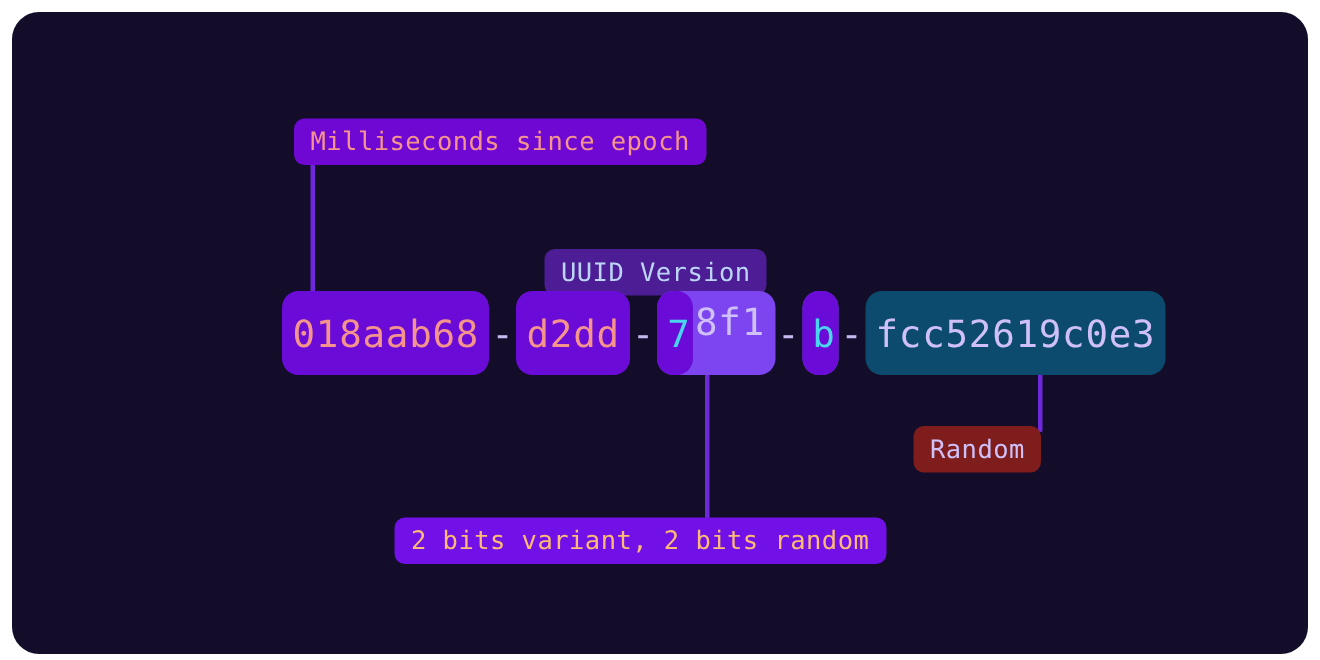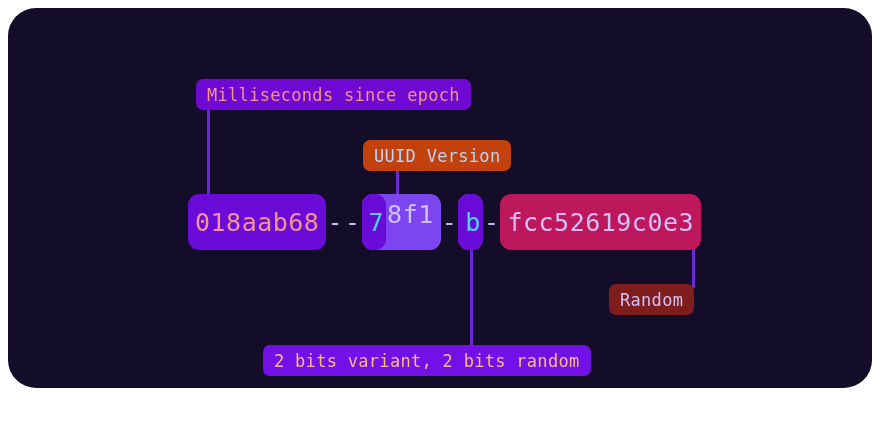--- a/index.html
+++ b/index.html
@@ -12,23 +12,23 @@
     height: 440px;
     overflow: hidden;
     font-family: "DejaVu Sans Mono", monospace;
   }
 
   #canvas {
     position: absolute;
     left: 8px;
     top: 8px;
     width: 864px;
-    height: 380px;
+    height: 428px;
     background: #130d29;
-    border-radius: 28px;
+    border-radius: 18px;
     overflow: hidden;
   }
 
   
   .connector {
     position: absolute;
     background: #6d28d9;
     width: 3px;
     border-radius: 1px;
   }
@@ -41,21 +41,21 @@
     justify-content: center;
     border-radius: 7px;
     font-size: 17px;
     letter-spacing: 0.3px;
     white-space: nowrap;
     height: 31px;
     padding: 0 11px;
     box-sizing: border-box;
   }
   .label.ts     { background: #7008d4; color: #f4948c; }
-  .label.ver    { background: #c2410c; color: #bcd4f6; }
+  .label.ver    { background: #4c1d95; color: #bcd4f6; margin-top: 26px; }
   .label.var    { background: #7111e8; color: #fdba74; }
   .label.rand   { background: #7f1d1d; color: #cfc0f8; }
 
   
   #uuid-row {
     position: absolute;
     left: 180px;
     top: 186px;
     height: 56px;
     display: flex;
@@ -76,21 +76,21 @@
     background: #6a0bd8;
     color: #f4948c;
     text-align: center;
   }
   .seg.mixed-seg {
     background: #7c45f0;
     color: #cfc0f8;
     padding: 0;
   }
   .seg.rand-seg {
-    background: #be185d;
+    background: #0c4a6e;
     color: #cfc0f8;
   }
   .subhl {
     display: flex;
     align-items: center;
     justify-content: center;
     height: 56px;
     background: #6a0bd8;
     color: #4ad5ef;
     border-radius: 11px;
@@ -134,20 +134,23 @@
   <div class="label rand" style="left:601px; top:276px;">Random</div>
 
   <div id="uuid-row">
 
     <div class="seg ts-seg">
       <span>018aab68</span>
     </div>
 
     <span class="dash">-</span>
 
+    <div class="seg ts-seg">
+      <span>d2dd</span>
+    </div>
 
     <span class="dash">-</span>
 
     <div class="seg mixed-seg">
       <span class="subhl">7</span>
       <span class="mixed-rest">8f1</span>
     </div>
 
     <span class="dash">-</span>
 

